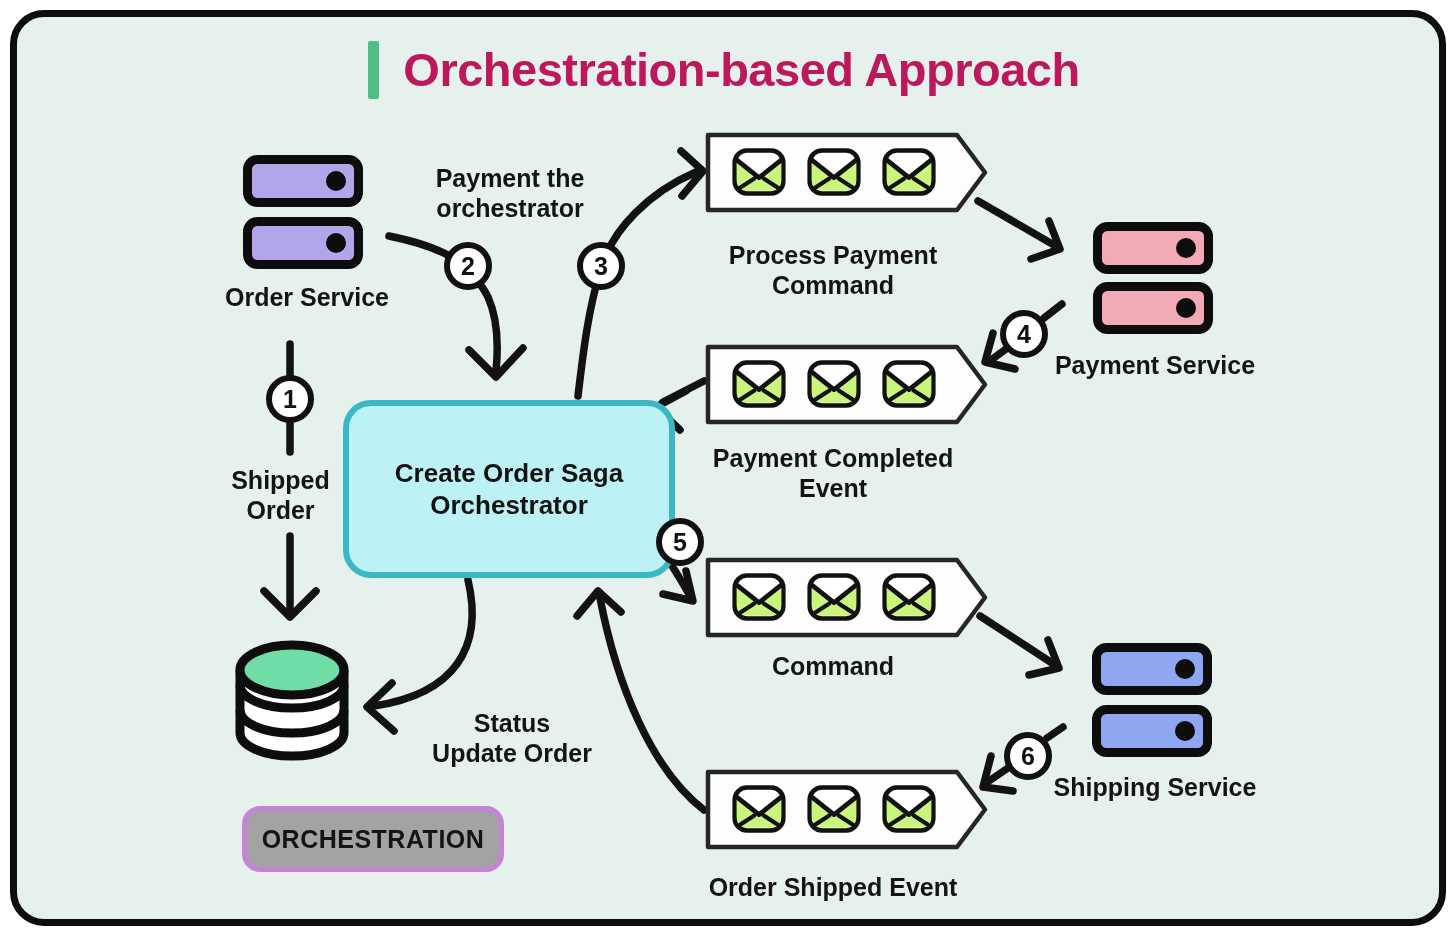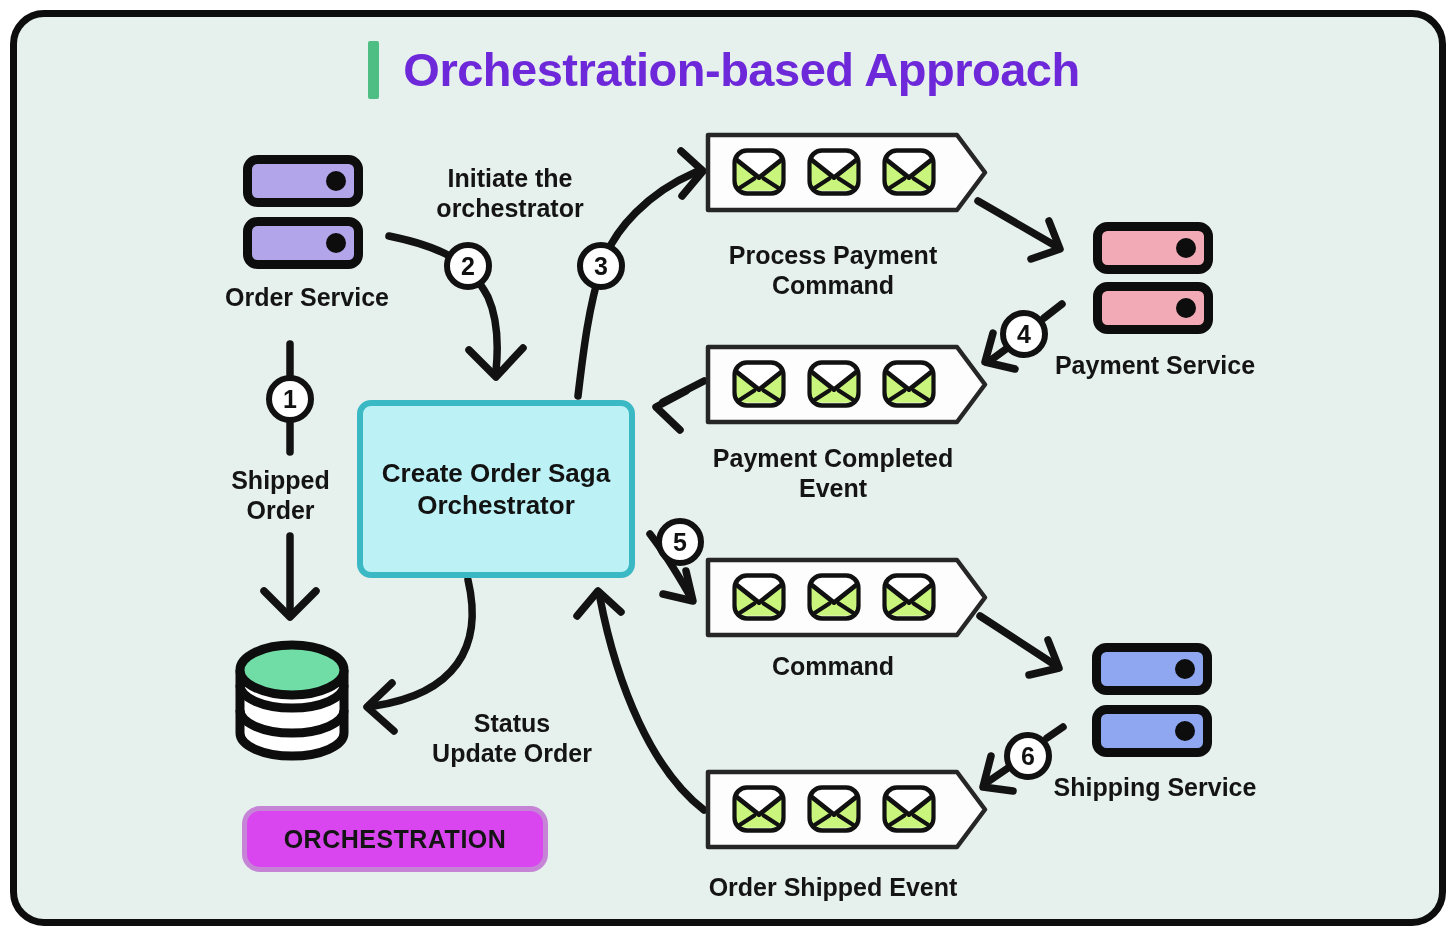--- a/index.html
+++ b/index.html
@@ -5,29 +5,29 @@
   html,body{margin:0;padding:0;background:#ffffff;}
   body{width:1456px;height:936px;font-family:"Liberation Sans","DejaVu Sans",sans-serif;}
   .stage{position:relative;width:1456px;height:936px;overflow:hidden;}
   .frame{position:absolute;left:10px;top:10px;width:1436px;height:916px;background:#e6f0ec;
          border:7px solid #0d0d0d;border-radius:34px;box-sizing:border-box;}
   svg.diagram{position:absolute;left:0;top:0;}
   .arrow{stroke:#121212;stroke-width:7.5;fill:none;stroke-linecap:round;stroke-linejoin:round;}
   .c-order{color:#b3a5ea}.c-payment{color:#f2aab6}.c-shipping{color:#8fa7f0}
   .title-row{position:absolute;left:0;right:0;top:34px;display:flex;justify-content:center;align-items:center;gap:16px;}
   .title-bar{width:11px;height:58px;background:#4fbe85;border-radius:2px;}
-  .title-text{font-size:47px;font-weight:bold;color:#6d28d9;letter-spacing:-0.5px;margin:8px;}
+  .title-text{font-size:47px;font-weight:bold;color:#be185d;letter-spacing:-0.5px;margin:8px;}
   .label{position:absolute;font-weight:bold;color:#141414;text-align:center;font-size:25px;line-height:1.18;}
   .label span{display:block;}
-  .orchestrator-box{position:absolute;left:343px;top:400px;width:278px;height:178px;background:#bcf1f5;
-         border:6px solid #3ab8c4;border-radius:14px;display:flex;flex-direction:column;justify-content:center;
-         align-items:center;font-weight:bold;font-size:26px;line-height:1.25;color:#121212;box-sizing:border-box;text-align:center;margin-left:14px;}
+  .orchestrator-box{position:absolute;left:343px;top:400px;width:332px;height:178px;background:#bcf1f5;
+         border:6px solid #3ab8c4;border-radius:28px;display:flex;flex-direction:column;justify-content:center;
+         align-items:center;font-weight:bold;font-size:26px;line-height:1.25;color:#121212;box-sizing:border-box;text-align:center;}
   .step{position:absolute;width:48px;height:48px;border-radius:50%;background:#fff;border:6px solid #111;
          box-sizing:border-box;display:flex;align-items:center;justify-content:center;font-size:25px;font-weight:bold;color:#111;}
-  .badge{position:absolute;left:242px;top:806px;width:306px;height:66px;background:#d946ef;border:5px solid #c584d6;
+  .badge{position:absolute;left:242px;top:806px;width:262px;height:66px;background:#a3a3a3;border:5px solid #c584d6;
          border-radius:18px;display:flex;align-items:center;justify-content:center;font-size:25px;font-weight:bold;
          color:#141414;letter-spacing:0.5px;box-sizing:border-box;}
 </style>
 </head>
 <body>
 
 <div class="stage">
   <div class="frame"></div>
 
   <svg class="diagram" width="1456" height="936" viewBox="0 0 1456 936">
@@ -155,21 +155,21 @@
   <div class="step" style="left:266px;top:375px;">1</div>
   <div class="step" style="left:444px;top:242px;">2</div>
   <div class="step" style="left:577px;top:242px;">3</div>
   <div class="step" style="left:1000px;top:310px;">4</div>
   <div class="step" style="left:656px;top:518px;">5</div>
   <div class="step" style="left:1004px;top:732px;">6</div>
 
   <div class="label" style="left:197px;top:283px;width:220px;">Order Service</div>
 
   <div class="label" style="left:390px;top:164px;width:240px;">
-    <span>Initiate the</span>
+    <span>Payment the</span>
     <span>orchestrator</span>
   </div>
 
   <div class="label" style="left:713px;top:227px;width:240px;margin-top:14px;">
     <span>Process Payment</span>
     <span>Command</span>
   </div>
 
   <div class="label" style="left:693px;top:444px;width:280px;">
     <span>Payment Completed</span>

